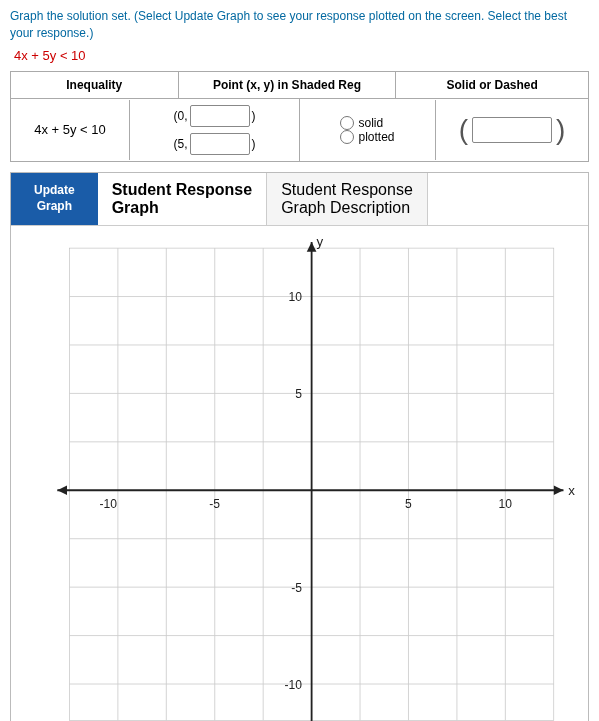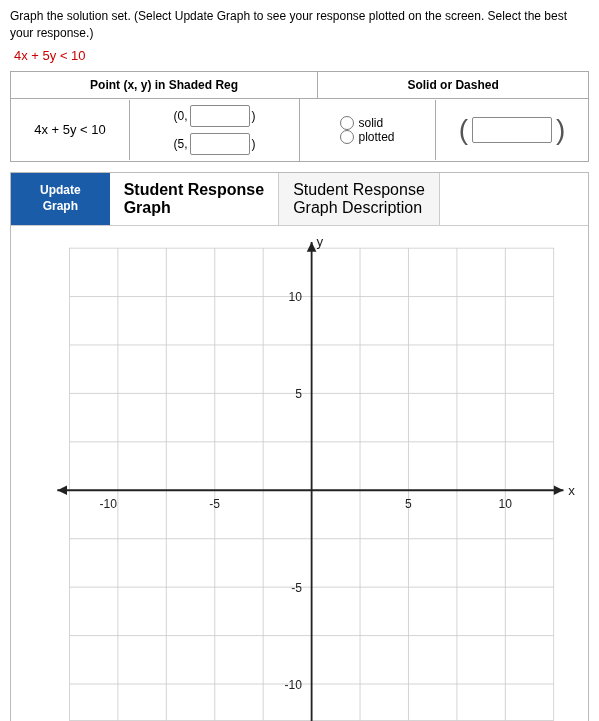--- a/index.html
+++ b/index.html
@@ -10,21 +10,21 @@
       width: 599px;
       min-height: 721px;
       overflow-x: hidden;
     }
     .page-wrapper {
       padding: 8px 10px 10px 10px;
       background: #fff;
     }
     .instruction-text {
       font-size: 12px;
-      color: #000000;
+      color: #0369a1;
       margin-bottom: 6px;
       line-height: 1.4;
     }
     .equation-label {
       color: #c00;
       font-size: 13px;
       margin-bottom: 8px;
       margin-left: 4px;
     }
     
@@ -128,21 +128,21 @@
     }
     .graph-tabs-row {
       display: flex;
       align-items: stretch;
       border-bottom: 1px solid #ccc;
     }
     .update-graph-btn {
       background: #1a5ca8;
       color: #fff;
       border: none;
-      padding: 8px 29px;
+      padding: 8px 23px;
       font-size: 12px;
       font-weight: bold;
       cursor: pointer;
       min-width: 70px;
       line-height: 1.3;
       text-align: center;
     }
     .tab-item {
       padding: 8px 14px;
       font-size: 16px;
@@ -171,20 +171,23 @@
 <body>
 
 <div class="page-wrapper">
   <div class="instruction-text">
     Graph the solution set. (Select Update Graph to see your response plotted on the screen. Select the best your response.)
   </div>
   <div class="equation-label">4x + 5y &lt; 10</div>
 
   <div class="table-container">
     <div class="table-header-row">
+      <div class="col col-inequality">
+        <span>Inequality</span>
+      </div>
       <div class="col col-point-shaded">
         <span>Point (x, y) in Shaded Reg</span>
       </div>
       <div class="col col-solid">
         <span>Solid or Dashed</span>
       </div>
     </div>
     <div class="table-data-row">
       <div class="col col-inequality">
         <span>4x + 5y &lt; 10</span>

